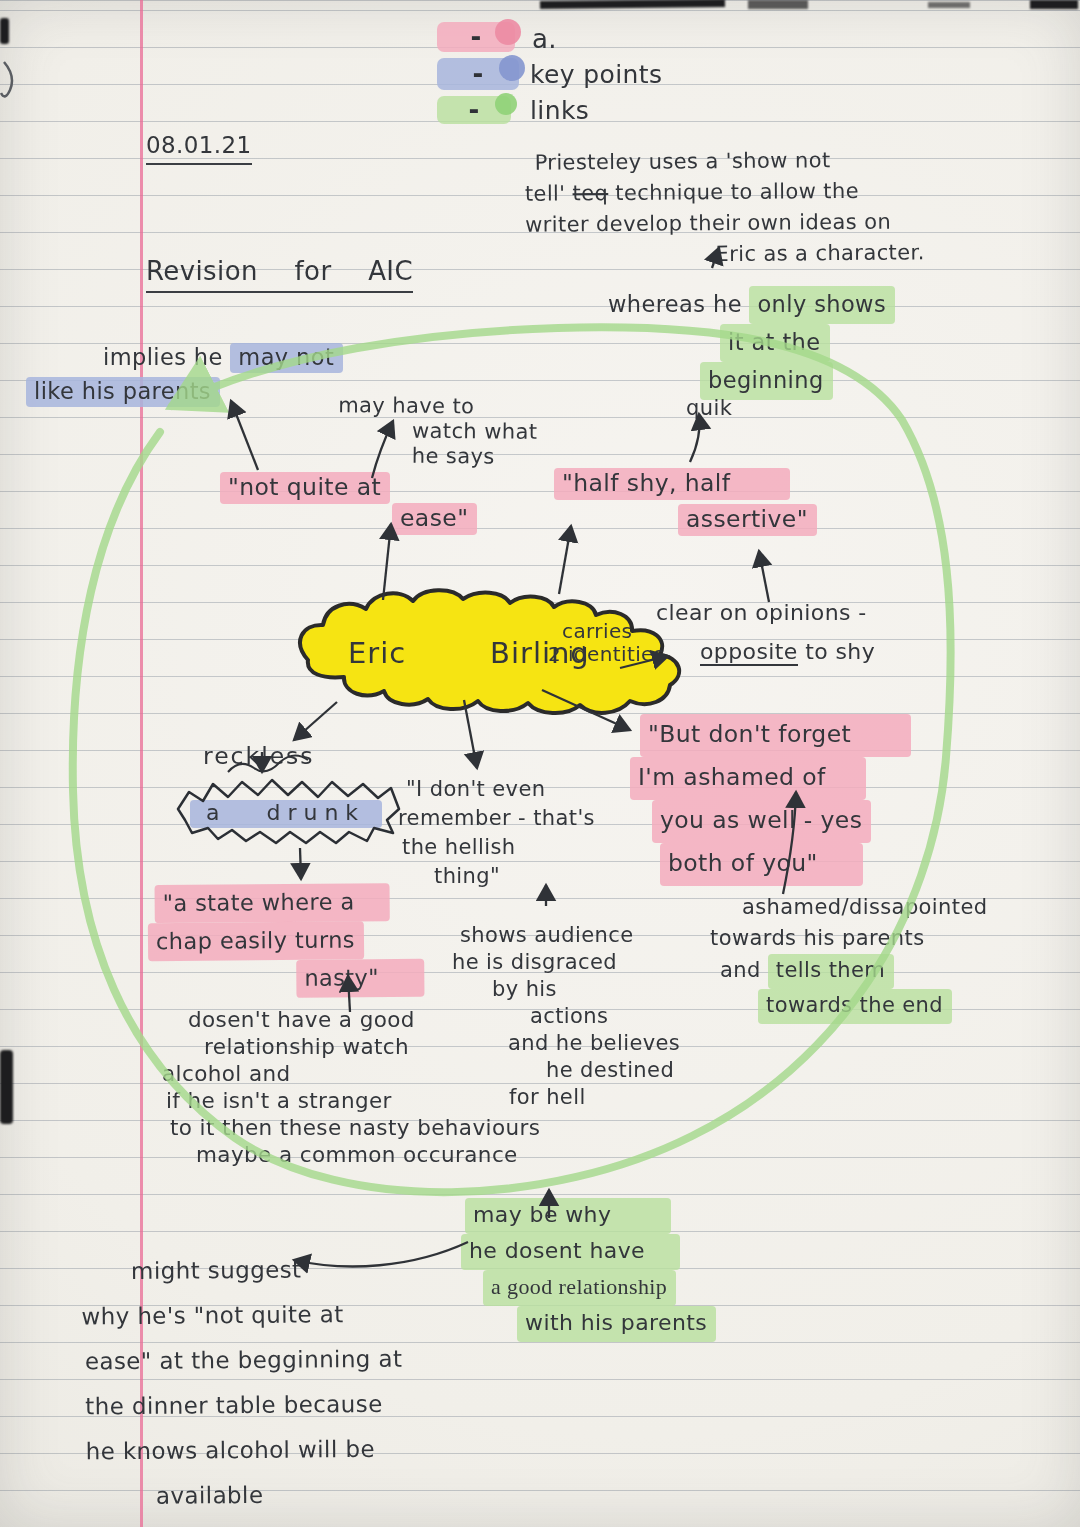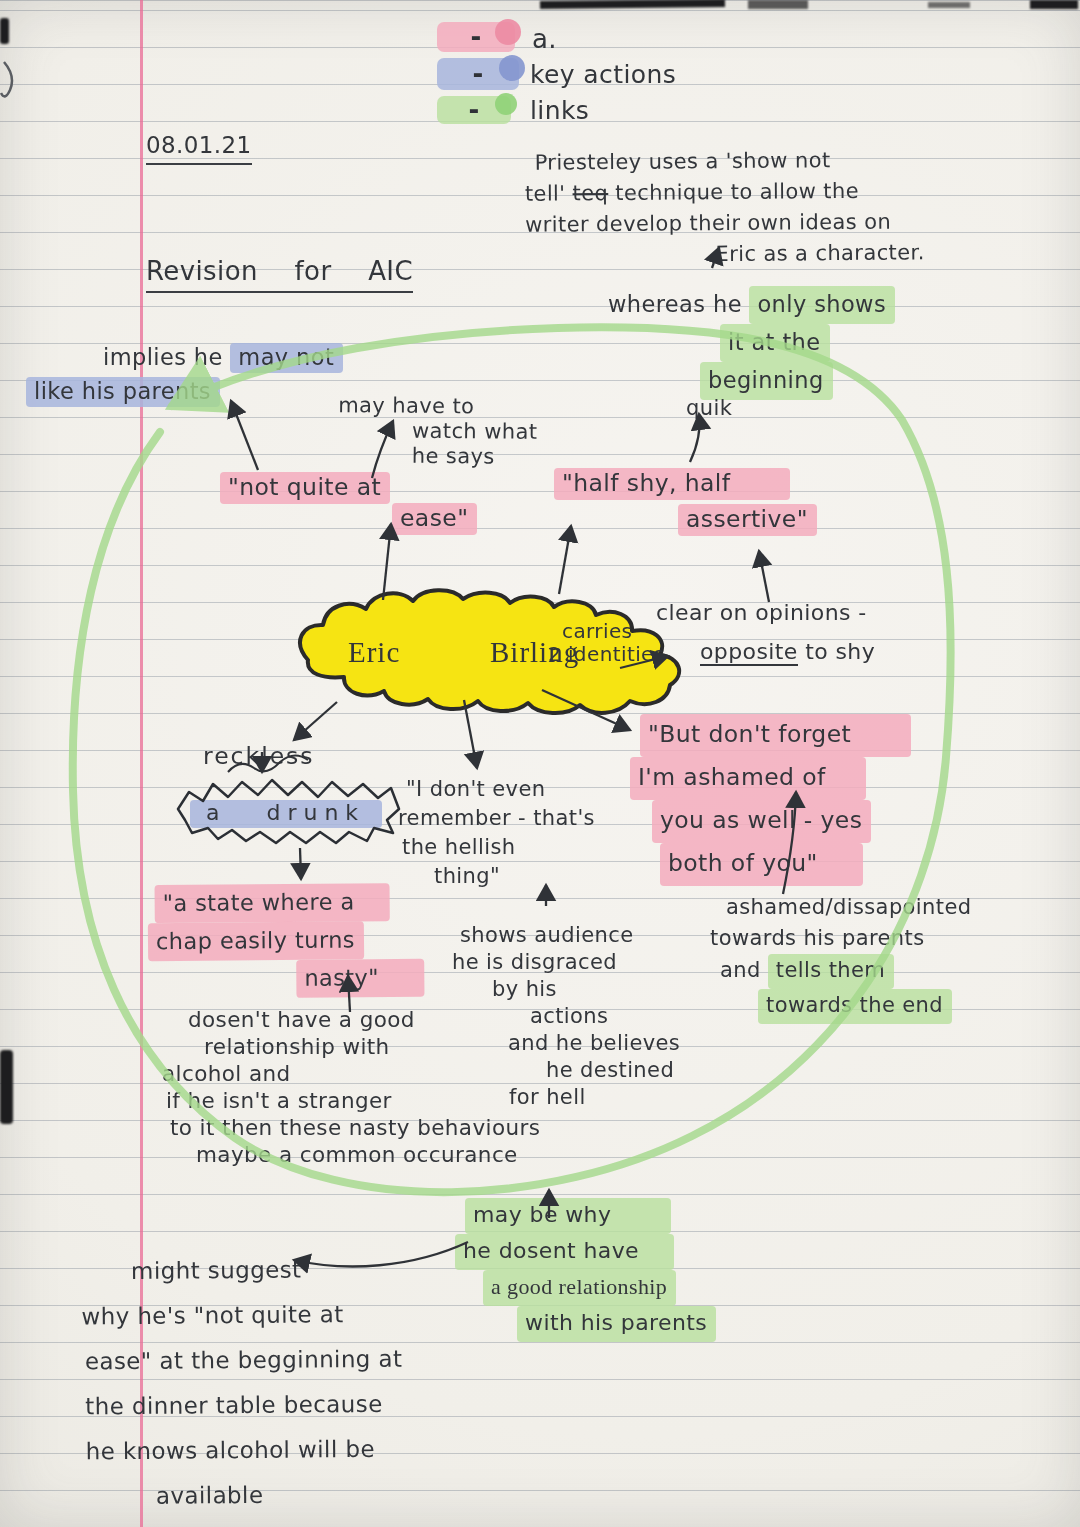--- a/index.html
+++ b/index.html
@@ -50,21 +50,21 @@
   <div class="swatch hl-pink" style="left:437px;top:22px;width:78px;height:30px;">
     <span class="blob" style="background:#ec8ba3;"></span>
     <span class="dash">-</span>
   </div>
   <div class="note" style="left:532px;top:24px;font-size:26px;">a.</div>
 
   <div class="swatch hl-blue" style="left:437px;top:58px;width:82px;height:32px;">
     <span class="blob" style="background:#8496cf;"></span>
     <span class="dash">-</span>
   </div>
-  <div class="note" style="left:530px;top:60px;font-size:25px;">key actions</div>
+  <div class="note" style="left:530px;top:60px;font-size:25px;">key points</div>
 
   <div class="swatch hl-green" style="left:437px;top:96px;width:74px;height:28px;">
     <span class="blob" style="background:#90d278;width:22px;height:22px;"></span>
     <span class="dash">-</span>
   </div>
   <div class="note" style="left:530px;top:96px;font-size:25px;">links</div>
 
   <div class="note" style="left:146px;top:132px;font-size:23px;">
     <span class="underline">08.01.21</span>
   </div>
@@ -112,21 +112,21 @@
   </div>
   <div class="note" style="left:678px;top:504px;font-size:23.5px;">
     <span class="hl hl-pink">assertive"</span>
   </div>
 
   <div class="note" style="left:656px;top:593px;font-size:22px;line-height:39px;">
     <div class="ln">clear on opinions -</div>
     <div class="ln" style="margin-left:44px;"><span class="u">opposite</span><span> to shy</span></div>
   </div>
 
-  <div style="position:absolute;left:286px;top:586px;width:432px;height:138px;font-family:Liberation Serif, serif;">
+  <div style="position:absolute;left:286px;top:586px;width:432px;height:138px;">
     <svg width="432" height="138" viewBox="0 0 432 138">
       <path d="M 22,74 C 6,56 16,38 37,39 C 40,20 62,12 80,23 C 87,6 114,2 127,15
                C 137,1 167,1 177,13 C 192,3 217,5 224,17 C 237,7 262,9 268,21
                C 282,11 307,15 310,29 C 327,21 347,29 346,45 C 367,41 382,53 374,69
                C 394,71 400,89 384,99 C 382,115 362,123 344,115 C 332,129 307,131 294,119
                C 280,131 252,129 242,117 C 227,129 200,127 192,115 C 177,127 150,125 142,113
                C 127,123 102,119 98,105 C 80,115 57,107 58,91 C 37,93 20,88 22,74 Z" fill="#f6e412" stroke="#2b2b2b" stroke-width="4" stroke-linejoin="round"></path>
     </svg>
     <span class="cloud-word" style="left:62px;top:50px;">Eric</span>
     <span class="cloud-word" style="left:180px;top:50px;margin-left:24px;">Birling</span>
@@ -174,38 +174,38 @@
     <div class="ln" style="margin-left:8px;">shows audience</div>
     <div class="ln">he is disgraced</div>
     <div class="ln" style="margin-left:40px;">by his</div>
     <div class="ln" style="margin-left:78px;">actions</div>
     <div class="ln" style="margin-left:56px;">and he believes</div>
     <div class="ln" style="margin-left:94px;">he destined</div>
     <div class="ln" style="margin-left:57px;">for hell</div>
   </div>
 
   <div class="note" style="left:710px;top:892px;font-size:21px;line-height:31px;">
-    <div class="ln" style="margin-left:16px;">ashamed/dissapointed</div>
+    <div class="ln" style="margin-left:32px;">ashamed/dissapointed</div>
     <div class="ln">towards his parents</div>
     <div class="ln" style="margin-left:10px;"><span>and </span><span class="hl hl-green">tells them</span></div>
     <div class="ln" style="margin-left:48px;"><span class="hl hl-green">towards the end</span></div>
   </div>
 
   <div class="note" style="left:162px;top:1006px;font-size:21.5px;line-height:27px;">
     <div class="ln" style="margin-left:26px;">dosen't have a good</div>
-    <div class="ln" style="margin-left:42px;">relationship with</div>
+    <div class="ln" style="margin-left:42px;">relationship watch</div>
     <div class="ln" style="">alcohol and</div>
     <div class="ln" style="margin-left:4px;">if he isn't a stranger</div>
     <div class="ln" style="margin-left:8px;">to it then these nasty behaviours</div>
     <div class="ln" style="margin-left:34px;">maybe a common occurance</div>
   </div>
 
   <div class="note" style="left:455px;top:1198px;font-size:22px;line-height:32px;">
     <div class="ln" style="margin-left:10px;"><span class="hl hl-green" style="padding-right:60px;">may be why</span></div>
-    <div class="ln" style="margin-left:0;"><span class="hl hl-green" style="padding-right:35px;">he dosent have</span></div>
+    <div class="ln" style="margin-left:6px;"><span class="hl hl-green" style="padding-right:35px;">he dosent have</span></div>
     <div class="ln" style="margin-left:28px;font-family:Liberation Serif, serif;"><span class="hl hl-green">a good relationship</span></div>
     <div class="ln" style="margin-left:62px;"><span class="hl hl-green">with his parents</span></div>
   </div>
 
   <div class="note r-05" style="left:80px;top:1248px;font-size:23px;line-height:45px;">
     <div class="ln" style="margin-left:52px;">might suggest</div>
     <div class="ln" style="margin-left:2px;">why he's "not quite at</div>
     <div class="ln" style="margin-left:5px;">ease" at the begginning at</div>
     <div class="ln" style="margin-left:5px;">the dinner table because</div>
     <div class="ln" style="margin-left:5px;">he knows alcohol will be</div>

